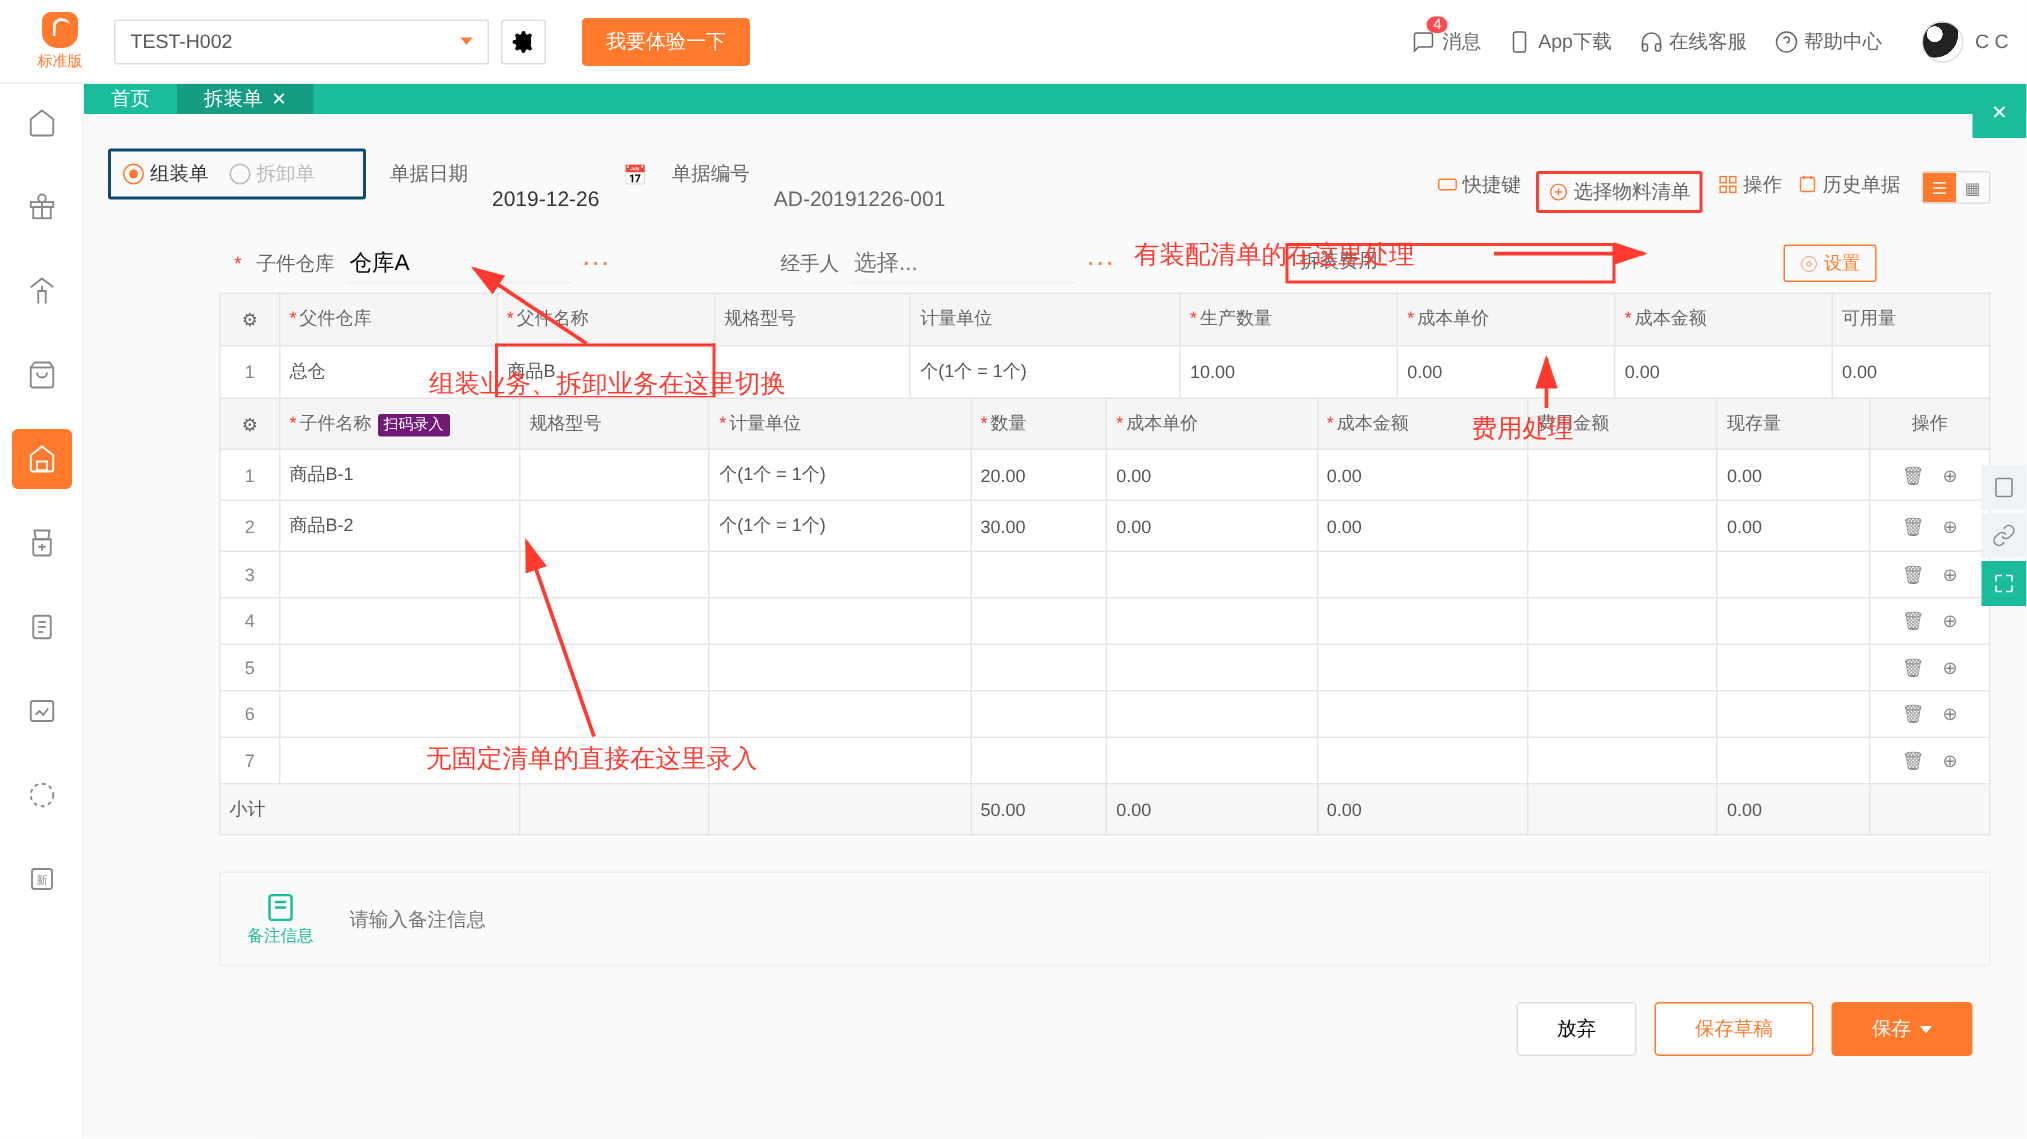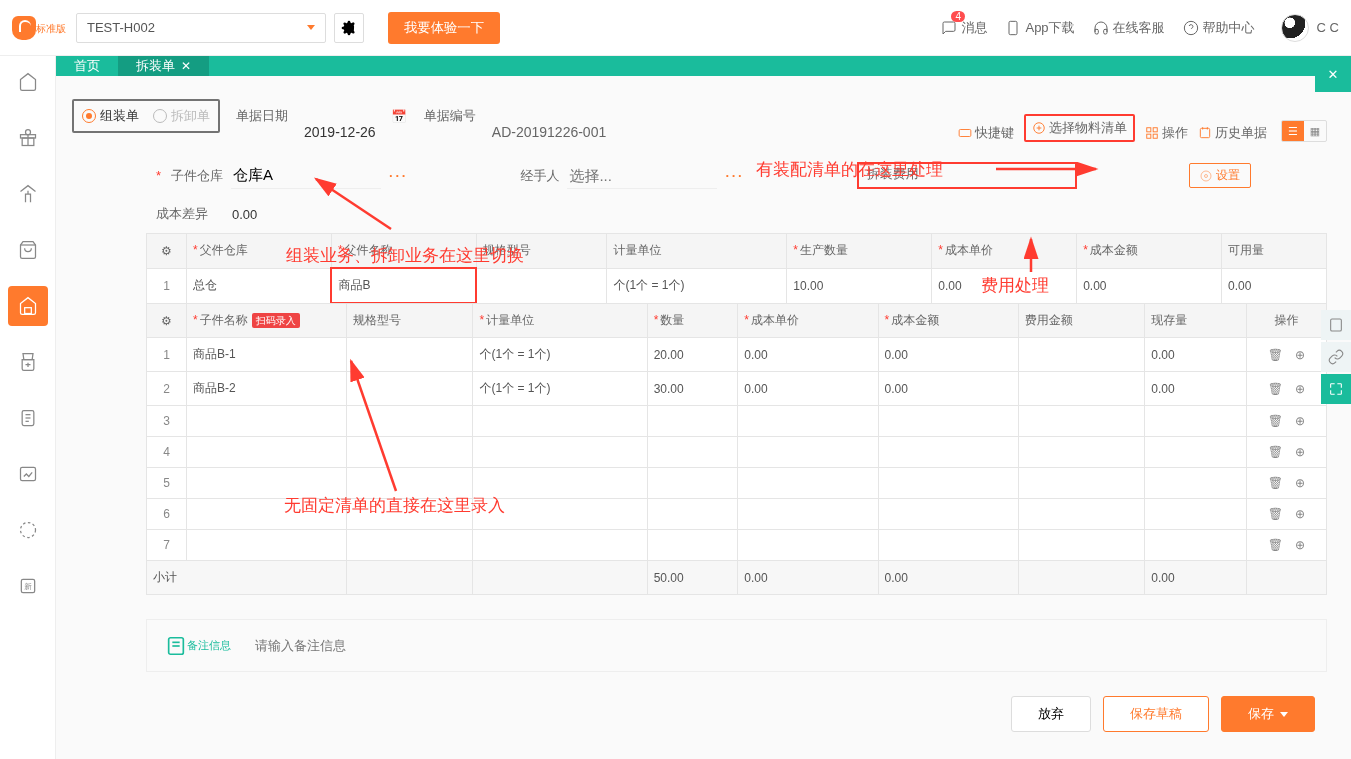--- a/index.html
+++ b/index.html
@@ -1,19 +1,19 @@
 <!DOCTYPE html>
 <html><head>
 <meta charset="utf-8">
 <style>
 * { box-sizing: border-box; margin: 0; padding: 0; font-family: "Microsoft YaHei", Arial, sans-serif; }
 body { background: #fff; font-size: 13px; color: #333; }
 .app { display: flex; flex-direction: column; height: 759px; width: 1351px; }
 .topbar { display: flex; align-items: center; height: 56px; border-bottom: 1px solid #eee; padding: 0 12px; }
-.logo-box { display: flex; flex-direction: row; align-items: center; width: 56px; }
+.logo-box { display: flex; flex-direction: column; align-items: center; width: 56px; }
 .logo-img { width: 24px; height: 24px; background: #ff7a2d; border-radius: 6px 6px 10px 10px; position: relative; }
 .logo-img::after { content: ""; position: absolute; top: 4px; left: 7px; width: 10px; height: 10px; border: 2px solid #fff; border-bottom: none; border-right: none; border-radius: 6px 6px 0 0; }
 .logo-txt { font-size: 10px; color: #ff7a2d; margin-top: 2px; }
 .store-sel { display: flex; align-items: center; border: 1px solid #ddd; border-radius: 2px; height: 30px; width: 250px; padding: 0 10px; margin: 0 8px; justify-content: space-between; color: #555; }
 .chev-down { width: 0; height: 0; border-left: 4px solid transparent; border-right: 4px solid transparent; border-top: 5px solid #ff7a2d; }
 .gear { width: 30px; height: 30px; border: 1px solid #ddd; border-radius: 2px; display: flex; align-items: center; justify-content: center; color: #888; }
 .gear svg { width: 16px; height: 16px; }
 .tryout { background: #ff7a2d; color: #fff; border: none; padding: 7px 16px; border-radius: 3px; margin-left: 24px; cursor: pointer; }
 .top-spacer { flex: 1; }
 .top-link { display: flex; align-items: center; gap: 4px; color: #666; margin-right: 18px; cursor: pointer; position: relative; }
@@ -29,29 +29,29 @@
 
 .main-wrap { flex: 1; display: flex; min-height: 0; }
 .content { flex: 1; display: flex; flex-direction: column; background: #fafafa; position: relative; min-width: 0; }
 .tabs { display: flex; background: #1abc9c; color: #fff; height: 20px; align-items: stretch; position: relative; text-align: center; }
 .tab { padding: 0 18px; line-height: 36px; cursor: pointer; display: flex; align-items: center; gap: 6px; }
 .tab.active { background: #149d82; }
 .tab-x { font-size: 12px; }
 .tabs-close { position: absolute; right: 0; top: 0; width: 36px; height: 36px; display: flex; align-items: center; justify-content: center; background: #1abc9c; color: #fff; cursor: pointer; }
 
 .toolbar { display: flex; align-items: center; padding: 14px 24px 14px 10px; gap: 16px; flex-wrap: wrap; position: relative; }
-.radio-group { border: 2px solid #737373; border-radius: 2px; padding: 6px 8px 6px 8px; display: flex; gap: 14px; margin-left: 6px; }
+.radio-group { border: 2px solid #0c4a6e; border-radius: 2px; padding: 6px 32px 6px 8px; display: flex; gap: 14px; margin-left: 6px; }
 .radio { display: flex; align-items: center; gap: 4px; cursor: pointer; font-size: 13px; }
 .rd { width: 14px; height: 14px; border: 1px solid #bbb; border-radius: 50%; display: inline-block; position: relative; }
 .rd.checked { border-color: #ff7a2d; }
 .rd.checked::after { content: ""; position: absolute; inset: 3px; background: #ff7a2d; border-radius: 50%; }
 .tb-label { color: #666; font-size: 13px; }
 .tb-val { color: #333; font-size: 14px; margin-top: 31px; }
 .cal-icon { color: #ff7a2d; }
-.tool-actions { margin-left: auto; display: flex; align-items: flex-end; gap: 10px; margin-top: 24px; }
+.tool-actions { margin-left: auto; display: flex; align-items: flex-start; gap: 10px; margin-top: 24px; }
 .action-link { display: flex; align-items: center; gap: 3px; color: #666; cursor: pointer; font-size: 13px; }
 .action-link svg { width: 14px; height: 14px; stroke: #ff7a2d; fill: none; stroke-width: 1.6; }
 .select-bom { border: 2px solid #ff3b30; border-radius: 2px; padding: 3px 6px; color: #666; }
 .view-toggle { display: flex; border: 1px solid #ddd; border-radius: 2px; overflow: hidden; margin-left: 4px; }
 .view-toggle span { width: 22px; height: 20px; display: flex; align-items: center; justify-content: center; font-size: 11px; color: #888; }
 .view-toggle .on { background: #ff7a2d; color: #fff; }
 
 .form-row { display: flex; align-items: center; padding: 6px 100px 6px 100px; gap: 24px; }
 .form-item { display: flex; align-items: center; gap: 8px; }
 .form-item .req { color: #ff3b30; margin-right: 2px; }
@@ -67,28 +67,28 @@
 .annot { position: absolute; color: #ff3b30; font-size: 17px; pointer-events: none; z-index: 50; font-weight: 500; }
 .arrow { position: absolute; pointer-events: none; z-index: 49; }
 
 .table-zone { margin: 0 24px 0 90px; }
 table { width: 100%; border-collapse: collapse; background: #fff; font-size: 12px; }
 th, td { border: 1px solid #e5e5e5; padding: 8px 6px; text-align: left; color: #555; }
 th { background: #f5f5f5; color: #666; font-weight: normal; }
 th .req { color: #ff3b30; margin-right: 2px; }
 .row-num { text-align: center; width: 40px; color: #888; }
 .gear-th { width: 34px; text-align: center; }
-.barcode-tag { background: #ef4444; color: #fff; font-size: 10px; padding: 2px 4px; border-radius: 2px; margin-left: 4px; white-space: nowrap; }
+.barcode-tag { background: #701a75; color: #fff; font-size: 10px; padding: 2px 4px; border-radius: 2px; margin-left: 4px; white-space: nowrap; }
 .parent-name-cell { border: 2px solid #ff3b30 !important; }
 .op-cell { text-align: center; width: 80px; }
 .op-cell span { color: #888; margin: 0 6px; cursor: pointer; }
 .subtotal-row td { background: #f7f7f7; font-weight: 500; }
 
 .remark { margin: 24px 24px 12px 90px; display: flex; align-items: center; gap: 18px; border: 1px solid #eee; padding: 12px 18px; }
-.remark-icon { display: flex; flex-direction: row; align-items: center; color: #1abc9c; font-size: 11px; }
+.remark-icon { display: flex; flex-direction: column; align-items: center; color: #1abc9c; font-size: 11px; }
 .remark-icon svg { width: 22px; height: 22px; stroke: #1abc9c; fill: none; stroke-width: 1.8; }
 .remark input { flex: 1; border: none; font-size: 13px; padding: 6px; background: transparent; }
 
 .footer-btns { display: flex; justify-content: flex-end; gap: 12px; padding: 12px 36px 14px; }
 .btn { padding: 8px 26px; border-radius: 3px; font-size: 13px; cursor: pointer; border: 1px solid #ddd; background: #fff; }
 .btn.outline-orange { border-color: #ff7a2d; color: #ff7a2d; }
 .btn.solid-orange { background: #ff7a2d; border-color: #ff7a2d; color: #fff; display: flex; align-items: center; gap: 6px; }
 .down-wh { width: 0; height: 0; border-left: 4px solid transparent; border-right: 4px solid transparent; border-top: 5px solid #fff; }
 
 .right-float { position: absolute; right: 0; top: 254px; display: flex; flex-direction: column; gap: 2px; }
@@ -303,24 +303,20 @@
         <div class="big-gap"></div>
         <div class="set-btn">
           <svg width="12" height="12" viewBox="0 0 24 24" stroke="#ff7a2d" fill="none">
               <circle cx="12" cy="12" r="3"></circle>
               <circle cx="12" cy="12" r="10"></circle>
             </svg>
           <span>设置</span>
         </div>
       </div>
 
-      <div class="row2">
-        <span class="cost-diff">成本差异</span>
-        <span>0.00</span>
-      </div>
 
       <div class="annot" style="top:188px;left:230px">组装业务、拆卸业务在这里切换</div>
       <svg class="arrow" style="top:118px;left:255px" width="90" height="60">
           <defs>
             <marker id="ah1" markerWidth="10" markerHeight="10" refX="8" refY="3" orient="auto">
               <path d="M0,0 L0,6 L9,3 z" fill="#ff3b30"></path>
             </marker>
           </defs>
           <line x1="80" y1="55" x2="5" y2="5" stroke="#ff3b30" stroke-width="2.5" marker-end="url(#ah1)"></line>
         </svg>

